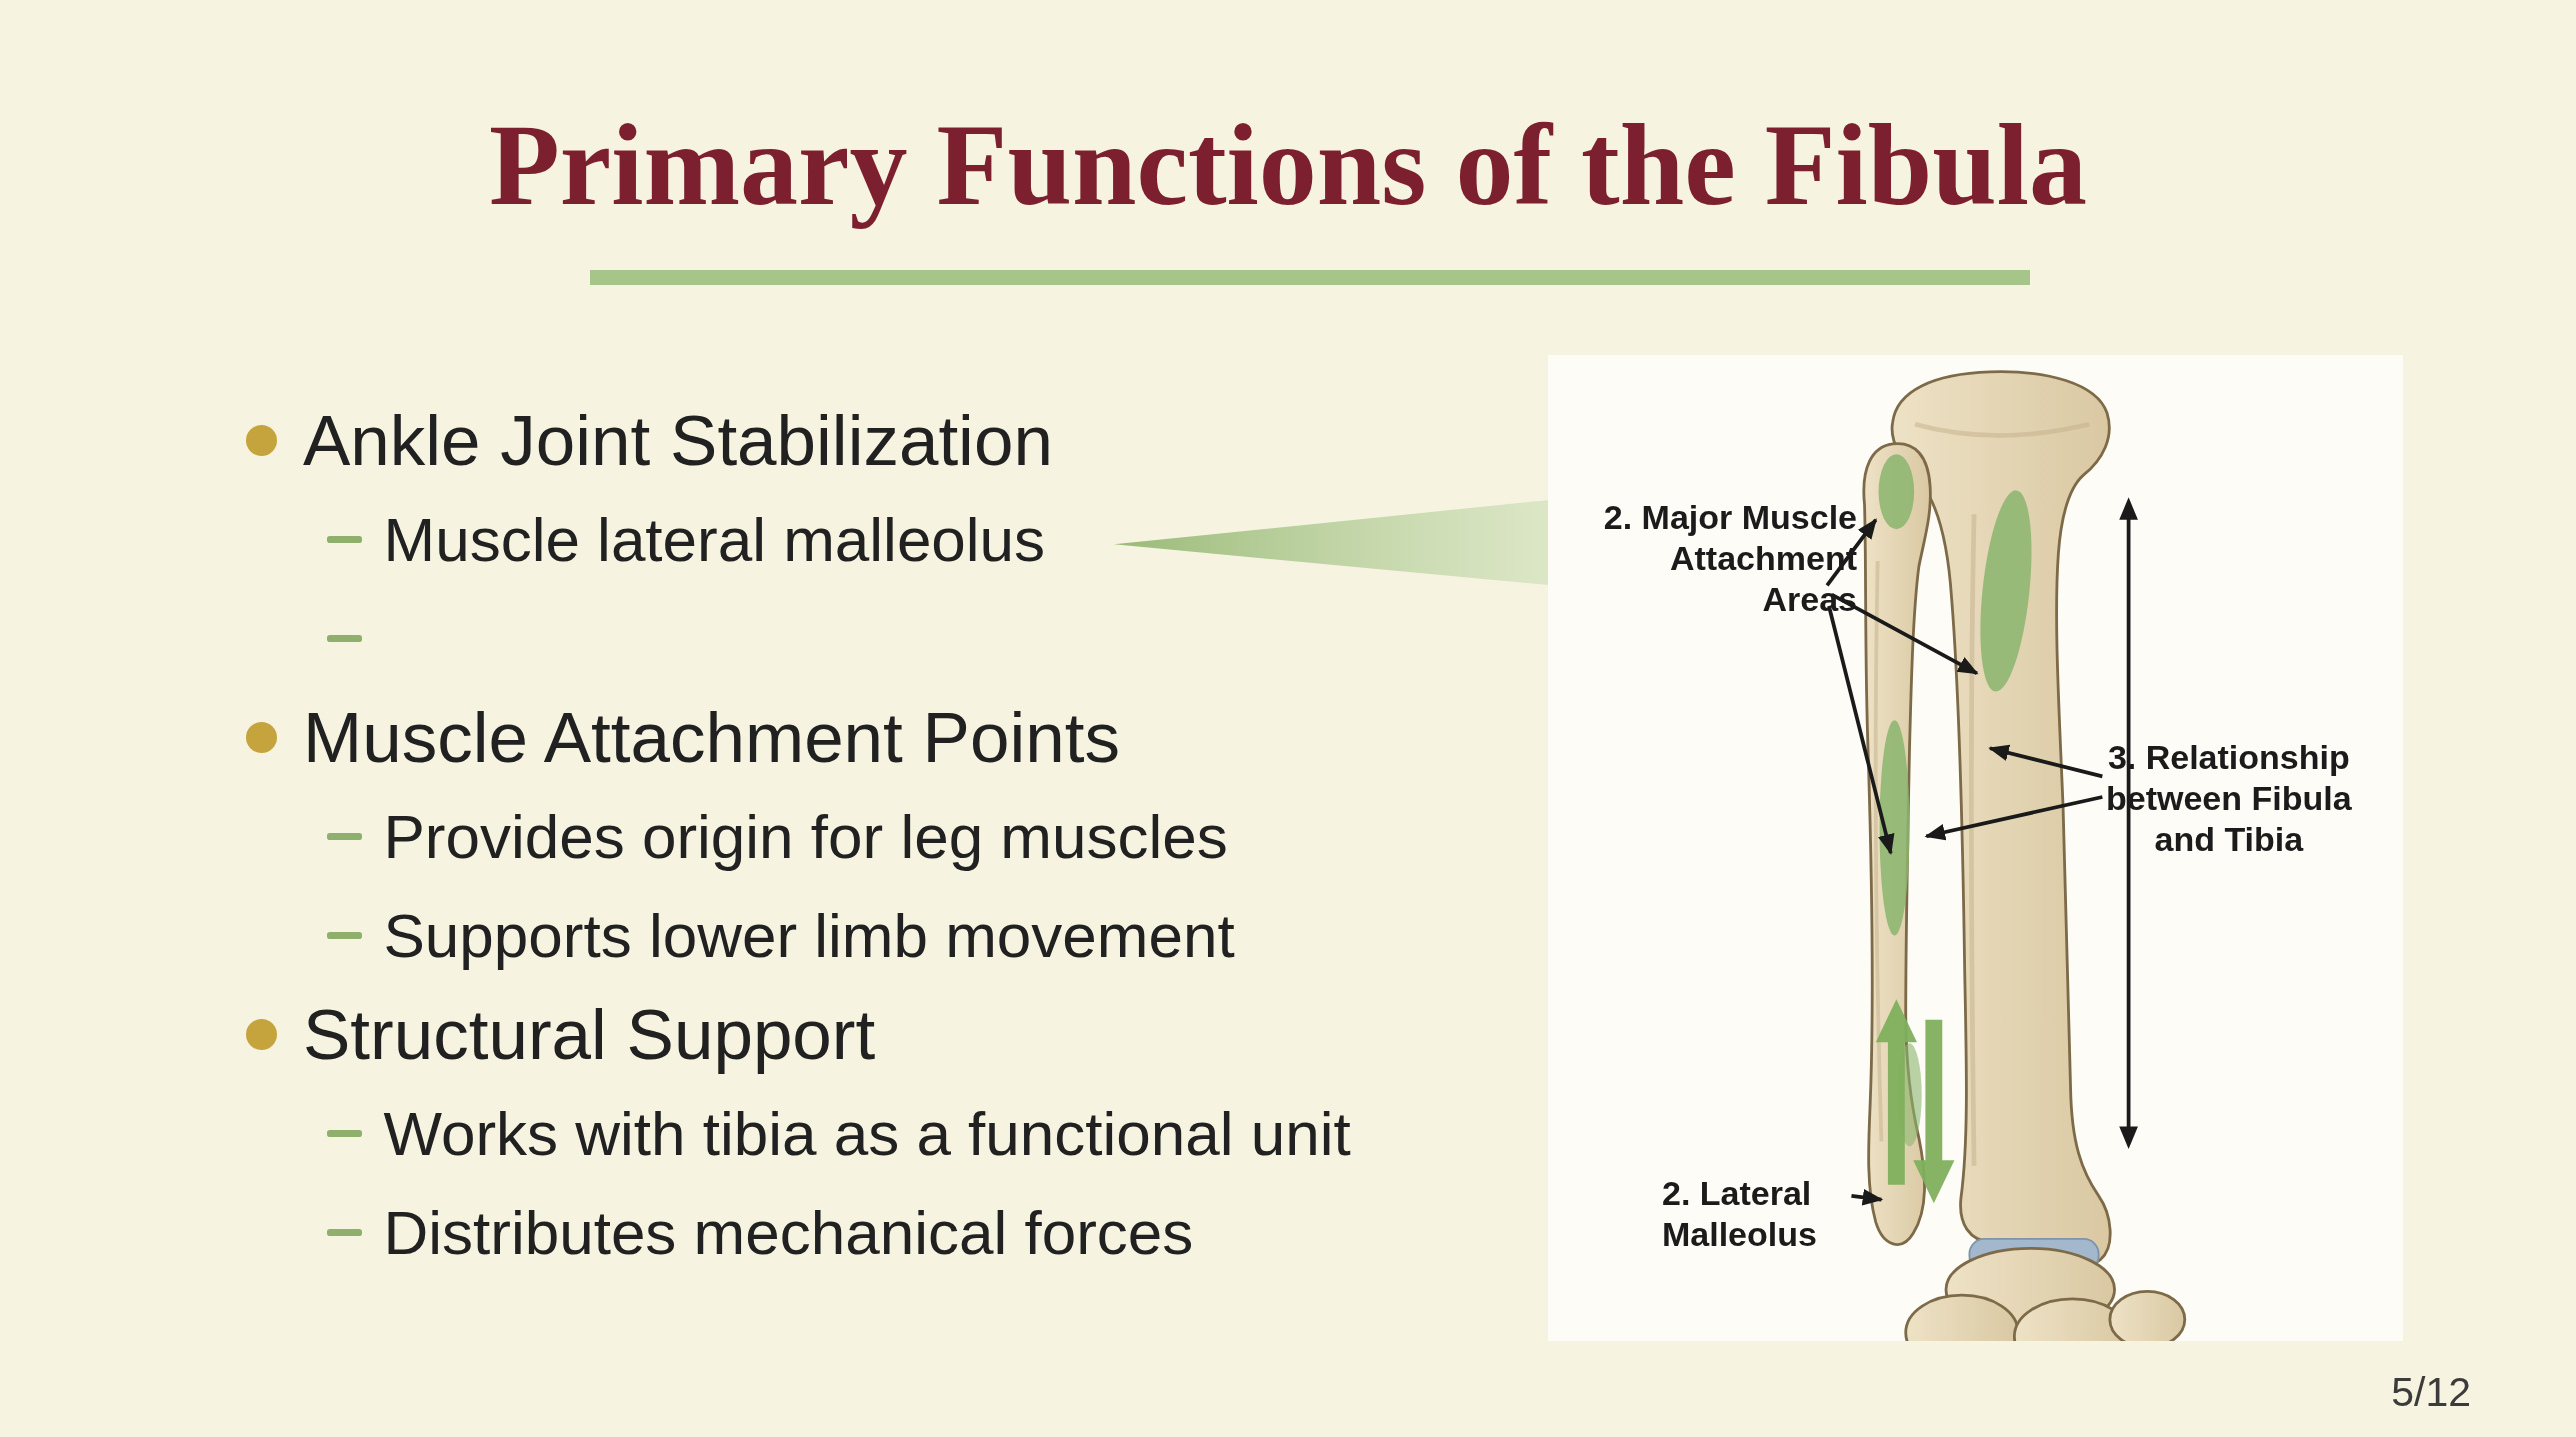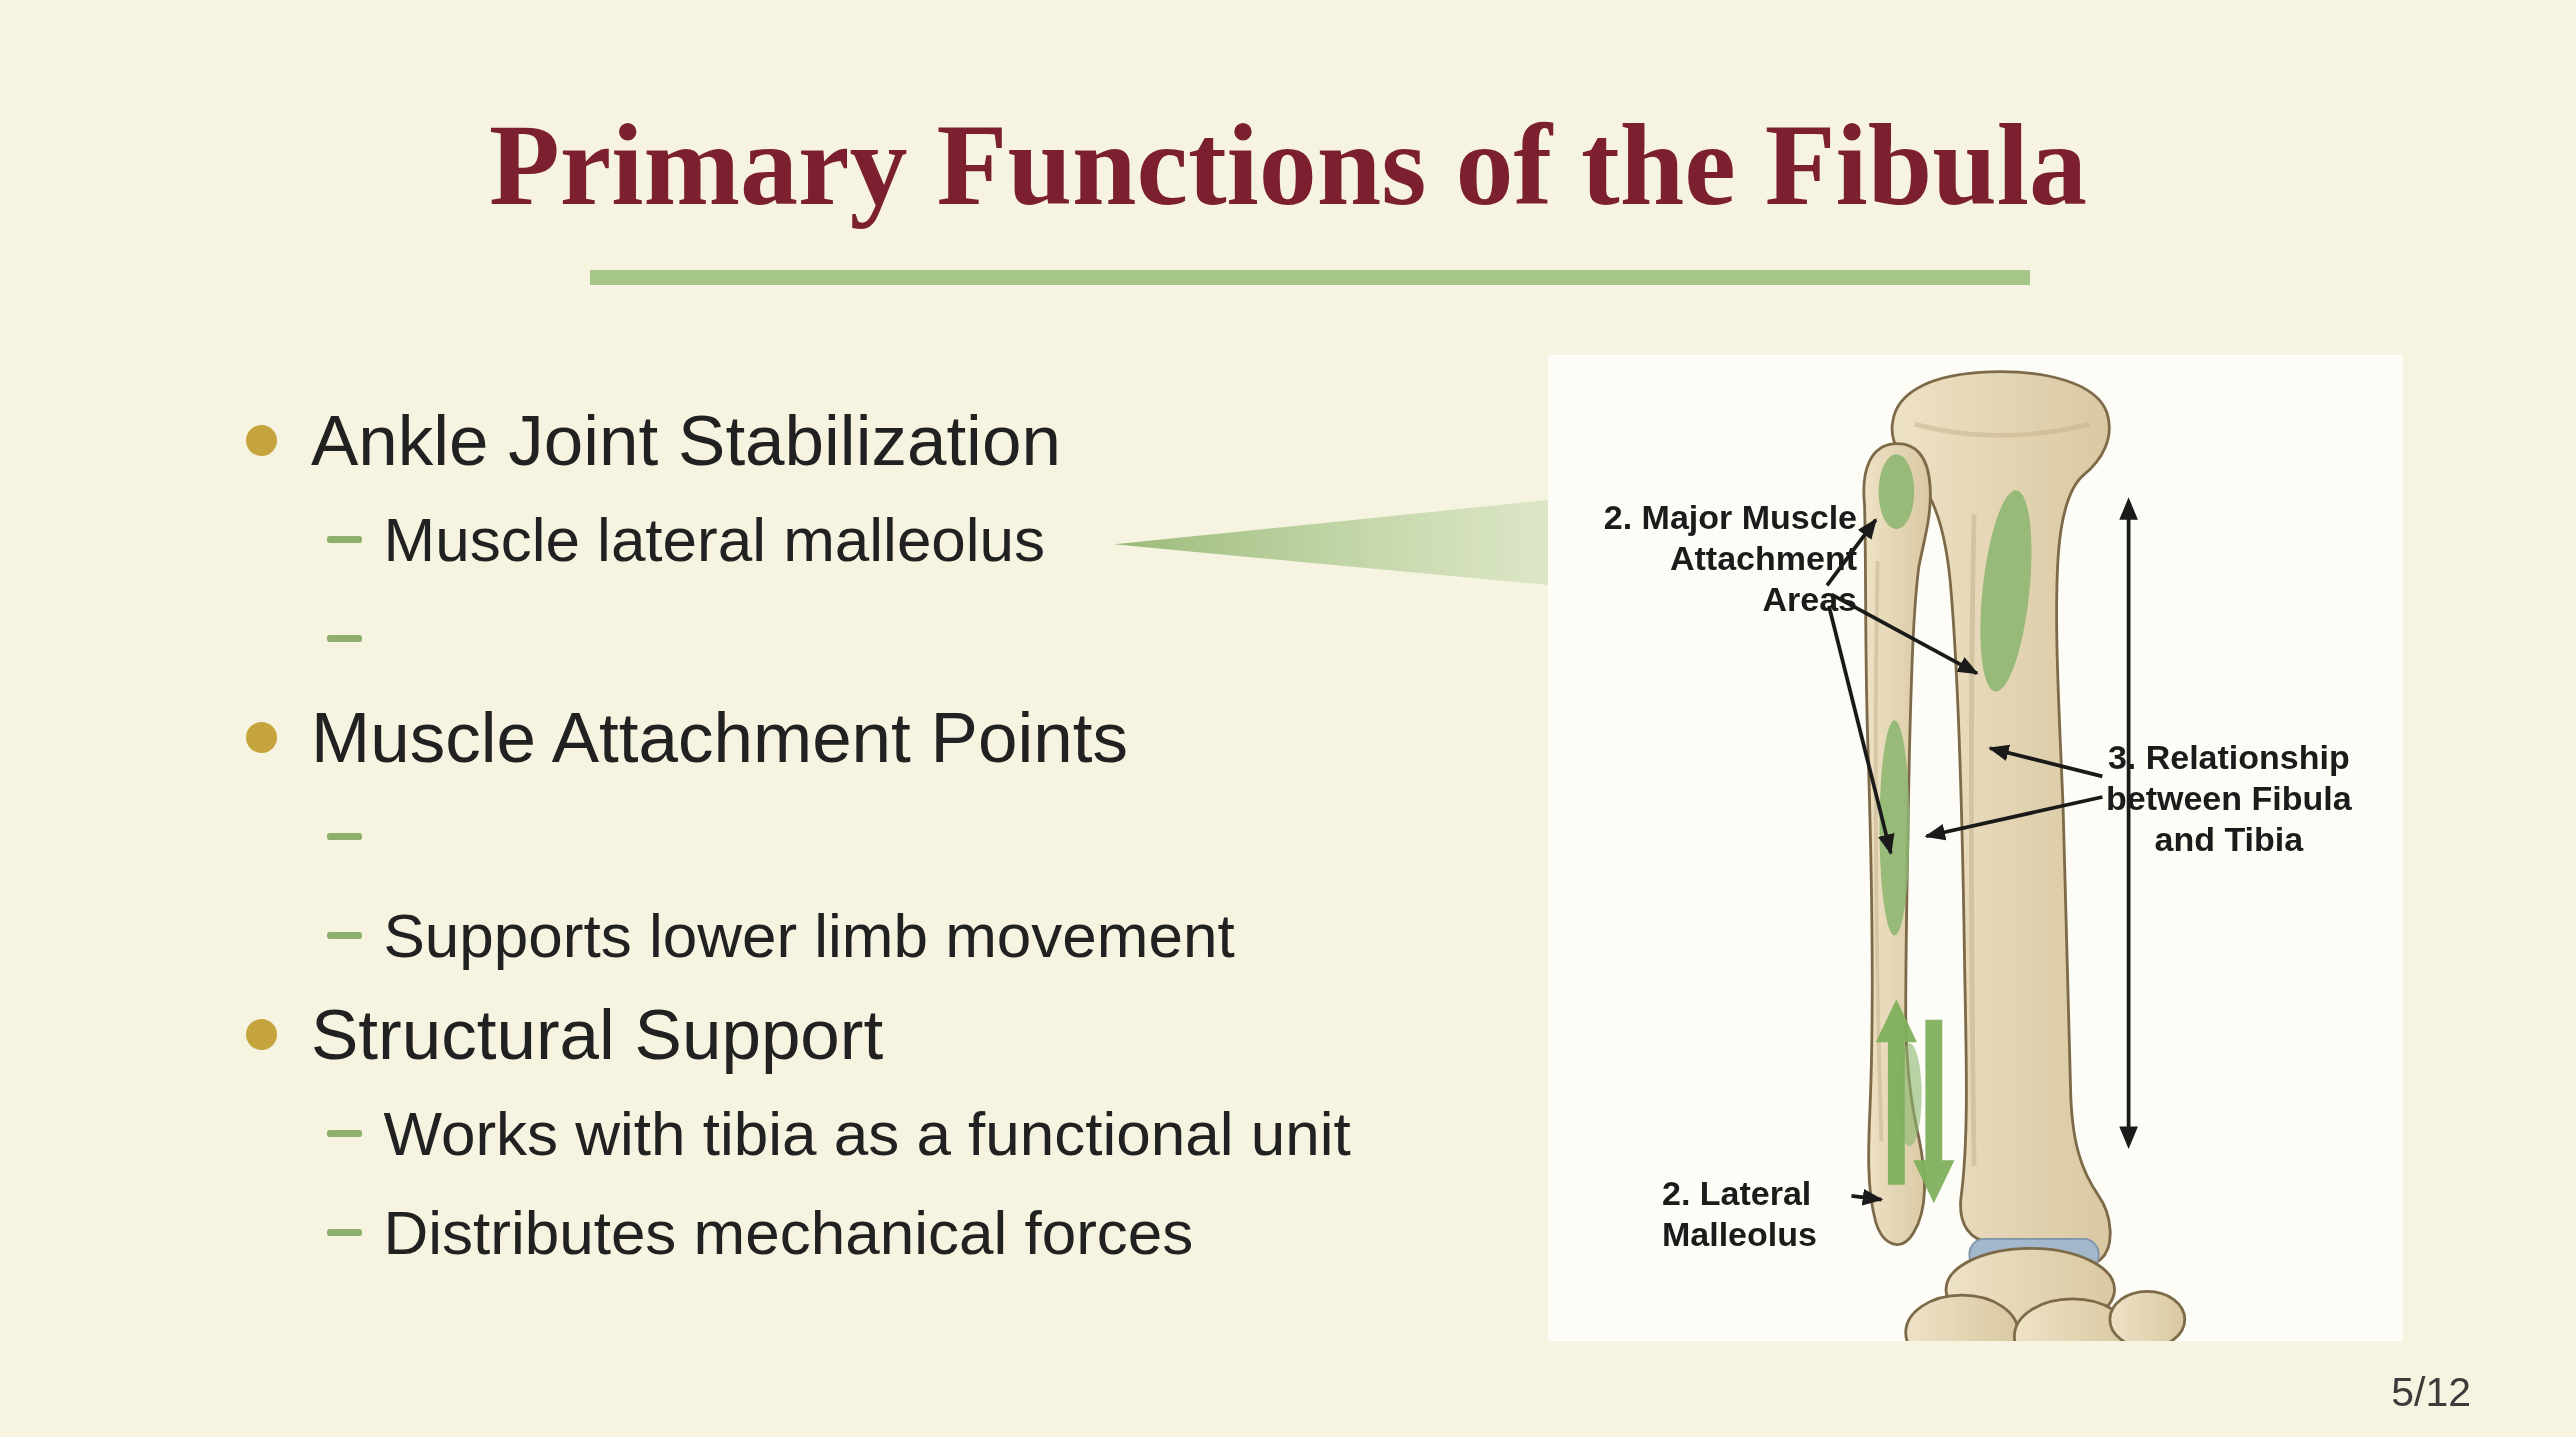--- a/index.html
+++ b/index.html
@@ -12,21 +12,21 @@
     position:absolute; top:105px; left:0; width:100%;
     margin:0; text-align:center; font-family:"Liberation Serif", serif;
     font-weight:700; font-size:116px; line-height:1.05; color:#7c1f2e;
   }
   .divider {
     position:absolute; left:590px; top:270px; width:1440px; height:15px;
     background:#a6c588;
   }
   .bullets { position:absolute; left:246px; top:391px; width:1404px; }
   .row { display:flex; align-items:center; height:99px; }
-  .row.main { font-size:71px;gap:8px; }
+  .row.main { font-size:71px; }
   .row.sub  { font-size:62px; padding-left:81px; }
   .dot {
     flex:none; width:31px; height:31px; border-radius:50%;
     background:#c5a43d; margin-right:26px;
   }
   .dash {
     flex:none; width:35px; height:6.6px; border-radius:2.8px;
     background:#8fb06c; margin-right:21.5px;
   }
   .btext { white-space:nowrap; }
@@ -67,20 +67,21 @@
     </div>
     <div class="row sub">
       <span class="dash"></span>
     </div>
     <div class="row main">
       <span class="dot"></span>
       <span class="btext">Muscle Attachment Points</span>
     </div>
     <div class="row sub">
       <span class="dash"></span>
+      <span class="btext">Provides origin for leg muscles</span>
     </div>
     <div class="row sub">
       <span class="dash"></span>
       <span class="btext">Supports lower limb movement</span>
     </div>
     <div class="row main">
       <span class="dot"></span>
       <span class="btext">Structural Support</span>
     </div>
     <div class="row sub">

